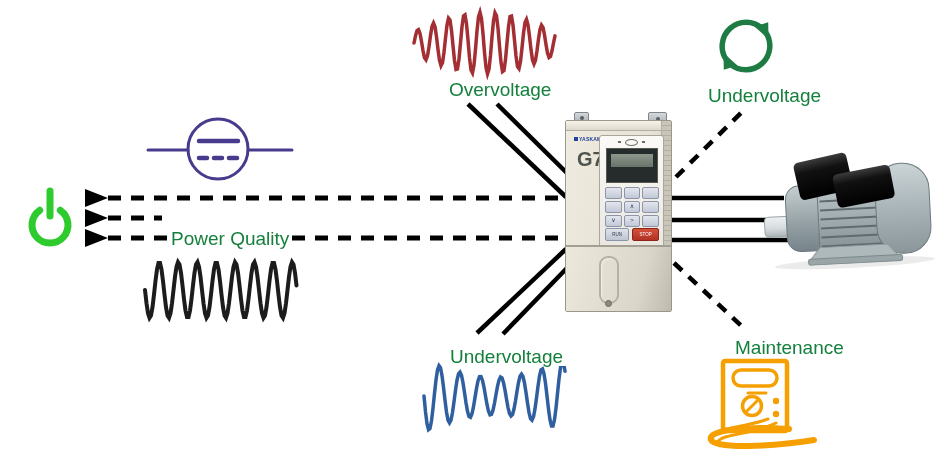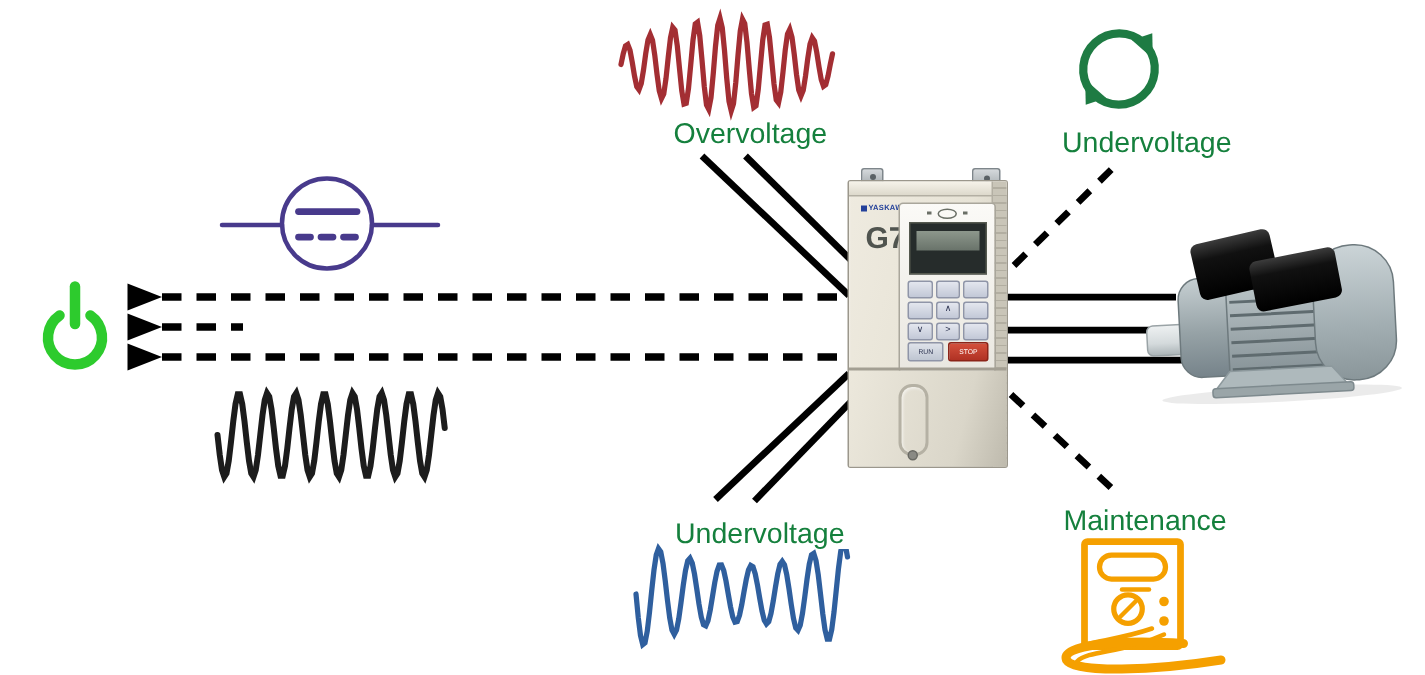--- a/index.html
+++ b/index.html
@@ -210,17 +210,18 @@
           <span class="stop">STOP</span>
         </div>
       </div>
       <div class="cover">
         <div class="groove"></div>
         <div class="screw"></div>
       </div>
     </div>
   </div>
 
+  <span class="lbl" style="left:168px;top:230px;">Power Quality</span>
   <span class="lbl" style="left:446px;top:81px;">Overvoltage</span>
   <span class="lbl" style="left:705px;top:87px;">Undervoltage</span>
   <span class="lbl" style="left:447px;top:348px;">Undervoltage</span>
-  <span class="lbl" style="left:706px;top:339px;">Maintenance</span>
+  <span class="lbl" style="left:732px;top:339px;">Maintenance</span>
 </div>
 
 </body></html>

